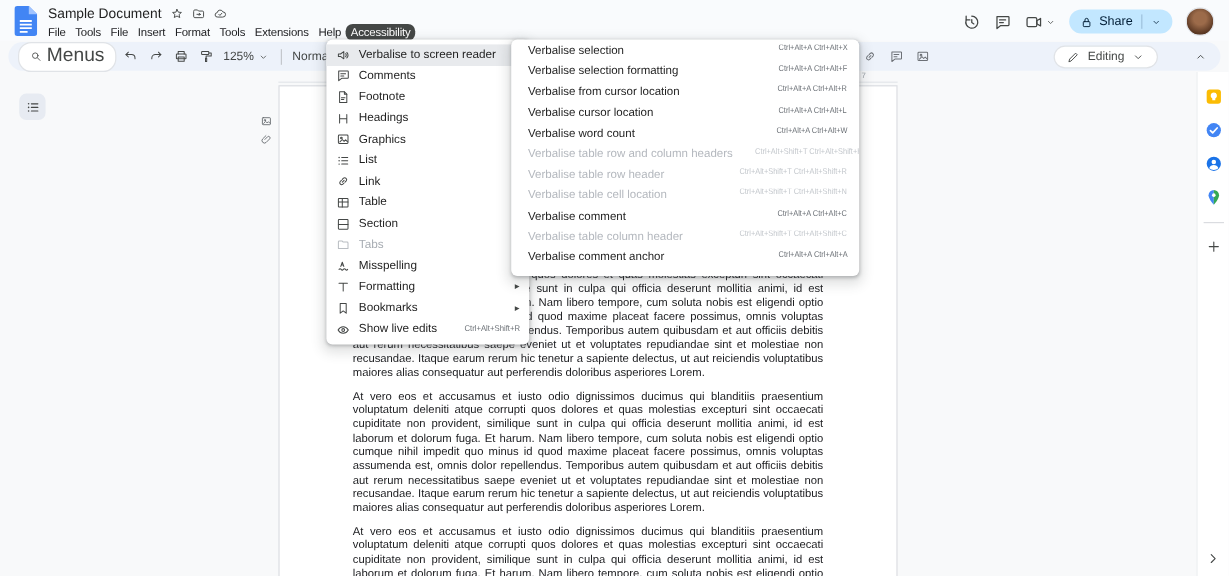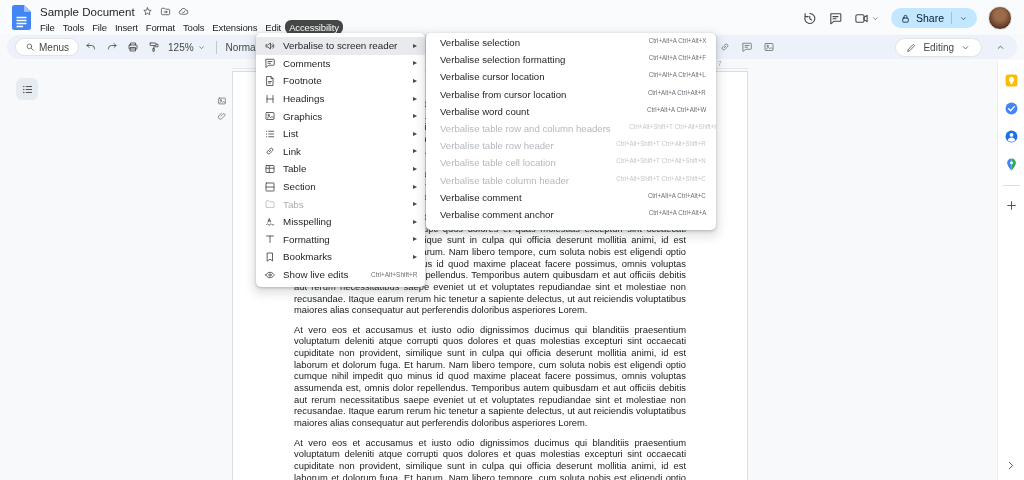--- a/index.html
+++ b/index.html
@@ -22,30 +22,30 @@
   .tr-ic{width:15px;height:15px;color:#444746}
   .camw{display:flex;align-items:center;gap:2px;color:#444746}
   .chev9{width:9px;height:9px;color:#444746}
   .share{display:flex;align-items:center;background:#c2e7ff;border-radius:14px;padding:4px 9px;gap:5px;color:#001d35;font-size:10.5px}
   .share .dv{width:1px;height:12px;background:#9fc1dd;margin:0 2px}
   .avatar{width:24px;height:24px;border-radius:50%;border:1px solid #e2e5ea;
     background:radial-gradient(circle at 50% 38%,#9c6b4a 0 30%,#5d3a25 70%,#3a2415 100%)}
 
   
   .toolbar{position:relative;height:24px;margin:1px 7px 0;background:#edf2fa;border-radius:12px;display:flex;align-items:center;padding:0 8px;z-index:5}
-  .menus-pill{display:flex;align-items:center;gap:4px;background:#fff;border:1px solid #e0e3e7;border-radius:11px;padding:2.5px 9px;font-size:10px;color:#444746}
+  .menus-pill{display:flex;align-items:center;gap:4px;background:#fff;border:1px solid #e0e3e7;border-radius:11px;padding:2.5px 9px;font-size:16px;color:#444746}
   .menus-pill svg{width:10px;height:10px}
   .tb{width:19px;height:19px;margin-left:2px;border-radius:4px;display:flex;align-items:center;justify-content:center;color:#444746}
   .tb svg{width:12px;height:12px}
   .zoom{display:flex;align-items:center;gap:3px;font-size:10px;color:#444746;padding:0 5px}
   .sep{width:1px;height:13px;background:#c4c7cc;margin:0 5px}
   .stylesel{display:flex;align-items:center;gap:9px;font-size:10px;color:#444746;padding:0 4px}
   .mid-icons{position:absolute;left:712px;top:0;height:100%;display:flex;align-items:center;gap:10px;color:#5f6368;opacity:.9}
   .mid-icons svg{width:12px;height:12px}
-  .tbright{position:absolute;right:8px;top:0;height:100%;display:flex;align-items:center;gap:9px}
+  .tbright{position:absolute;right:8px;top:0;height:100%;display:flex;align-items:center;gap:26px}
   .editing{display:flex;align-items:center;gap:6px;background:#fff;border:1px solid #e0e3e7;border-radius:12px;padding:3px 10px;font-size:10px;color:#444746}
   .editing svg{width:11px;height:11px}
   .collapse{width:18px;height:18px;display:flex;align-items:center;justify-content:center;color:#444746}
   .collapse svg{width:11px;height:11px}
 
   
   .canvas{position:absolute;top:60px;left:0;right:0;bottom:0;background:#f8f9fa}
   .ruler{position:absolute;left:232px;top:0;width:516px;height:9px;color:#9aa0a6;font-size:6.5px;border-bottom:1px solid #e3e6ea}
   .ruler span{position:absolute;top:0}
   .tabs-btn{position:absolute;left:16px;top:18px;width:22px;height:22px;border-radius:6px;background:#e7ebf2;color:#444746;display:flex;align-items:center;justify-content:center}
@@ -58,21 +58,21 @@
   
   .sidepanel{position:absolute;right:0;top:0;bottom:0;width:27px;background:#fff;border-left:1px solid #eceef1;display:flex;flex-direction:column;align-items:center;padding-top:13px;gap:13px}
   .sp-ic{width:15px;height:15px}
   .sp-div{width:17px;height:1px;background:#dadce0}
   .sp-plus{width:13px;height:13px;color:#444746}
   .sp-collapse{position:absolute;bottom:8px;left:50%;transform:translateX(-50%);width:13px;height:13px;color:#444746}
 
   
   .menu{position:absolute;top:33px;background:#fff;border-radius:5px;padding:4px 0;z-index:20;
     box-shadow:0 1px 3px rgba(60,64,67,.3),0 4px 10px 3px rgba(60,64,67,.15)}
-  #menu1{left:256px;width:169px}
+  #menu1{left:272px;width:169px}
   #menu2{left:426px;width:290px}
   .r1{height:17.6px;display:flex;align-items:center;gap:7px;padding:0 8px;font-size:9.8px;color:#1f1f1f}
   .r1 svg{width:12px;height:12px;color:#444746;flex:none}
   .r1 .lbl{flex:1;white-space:nowrap}
   .r1 .arr{color:#444746;font-size:8px;line-height:1}
   .r1.hl{background:#e8eaed}
   .r1.dis{color:#a8adb3}
   .r1.dis svg{color:#b9bdc2}
   .r1 .sc{color:#6b7076;font-size:7px;white-space:nowrap;display:inline-block;transform:scaleX(.92);transform-origin:right center}
   .r2{height:17.2px;display:flex;gap:6px;padding:0 10px 0 14px;font-size:9.6px;color:#1f1f1f;overflow:hidden}
@@ -229,21 +229,21 @@
         </svg>
     </div>
     <nav class="menubar">
       <span class="mb">File</span>
       <span class="mb">Tools</span>
       <span class="mb">File</span>
       <span class="mb">Insert</span>
       <span class="mb">Format</span>
       <span class="mb">Tools</span>
       <span class="mb">Extensions</span>
-      <span class="mb">Edit</span>
+      <span class="mb">Help</span>
       <span class="mb active">Accessibility</span>
     </nav>
   </div>
   <div class="topright">
     <svg class="ico tr-ic">
         <use href="#i-history"></use>
       </svg>
     <svg class="ico tr-ic">
         <use href="#i-comment"></use>
       </svg>
@@ -504,48 +504,48 @@
 <div class="menu" id="menu2">
   <div class="r2">
     <span class="lbl">Verbalise selection</span>
     <span class="sc">Ctrl+Alt+A Ctrl+Alt+X</span>
   </div>
   <div class="r2">
     <span class="lbl">Verbalise selection formatting</span>
     <span class="sc">Ctrl+Alt+A Ctrl+Alt+F</span>
   </div>
   <div class="r2">
+    <span class="lbl">Verbalise from cursor location</span>
+    <span class="sc">Ctrl+Alt+A Ctrl+Alt+R</span>
+  </div>
+  <div class="r2">
     <span class="lbl">Verbalise cursor location</span>
     <span class="sc">Ctrl+Alt+A Ctrl+Alt+L</span>
-  </div>
-  <div class="r2">
-    <span class="lbl">Verbalise from cursor location</span>
-    <span class="sc">Ctrl+Alt+A Ctrl+Alt+R</span>
   </div>
   <div class="r2">
     <span class="lbl">Verbalise word count</span>
     <span class="sc">Ctrl+Alt+A Ctrl+Alt+W</span>
   </div>
   <div class="r2 dis">
     <span class="lbl">Verbalise table row and column headers</span>
     <span class="sc">Ctrl+Alt+Shift+T Ctrl+Alt+Shift+H</span>
   </div>
   <div class="r2 dis">
     <span class="lbl">Verbalise table row header</span>
     <span class="sc">Ctrl+Alt+Shift+T Ctrl+Alt+Shift+R</span>
   </div>
   <div class="r2 dis">
     <span class="lbl">Verbalise table cell location</span>
     <span class="sc">Ctrl+Alt+Shift+T Ctrl+Alt+Shift+N</span>
   </div>
+  <div class="r2">
+    <span class="lbl">Verbalise comment</span>
+    <span class="sc">Ctrl+Alt+A Ctrl+Alt+C</span>
+  </div>
   <div class="r2 dis">
     <span class="lbl">Verbalise table column header</span>
     <span class="sc">Ctrl+Alt+Shift+T Ctrl+Alt+Shift+C</span>
   </div>
   <div class="r2">
-    <span class="lbl">Verbalise comment</span>
-    <span class="sc">Ctrl+Alt+A Ctrl+Alt+C</span>
-  </div>
-  <div class="r2">
     <span class="lbl">Verbalise comment anchor</span>
     <span class="sc">Ctrl+Alt+A Ctrl+Alt+A</span>
   </div>
 </div>
 
 </body></html>

